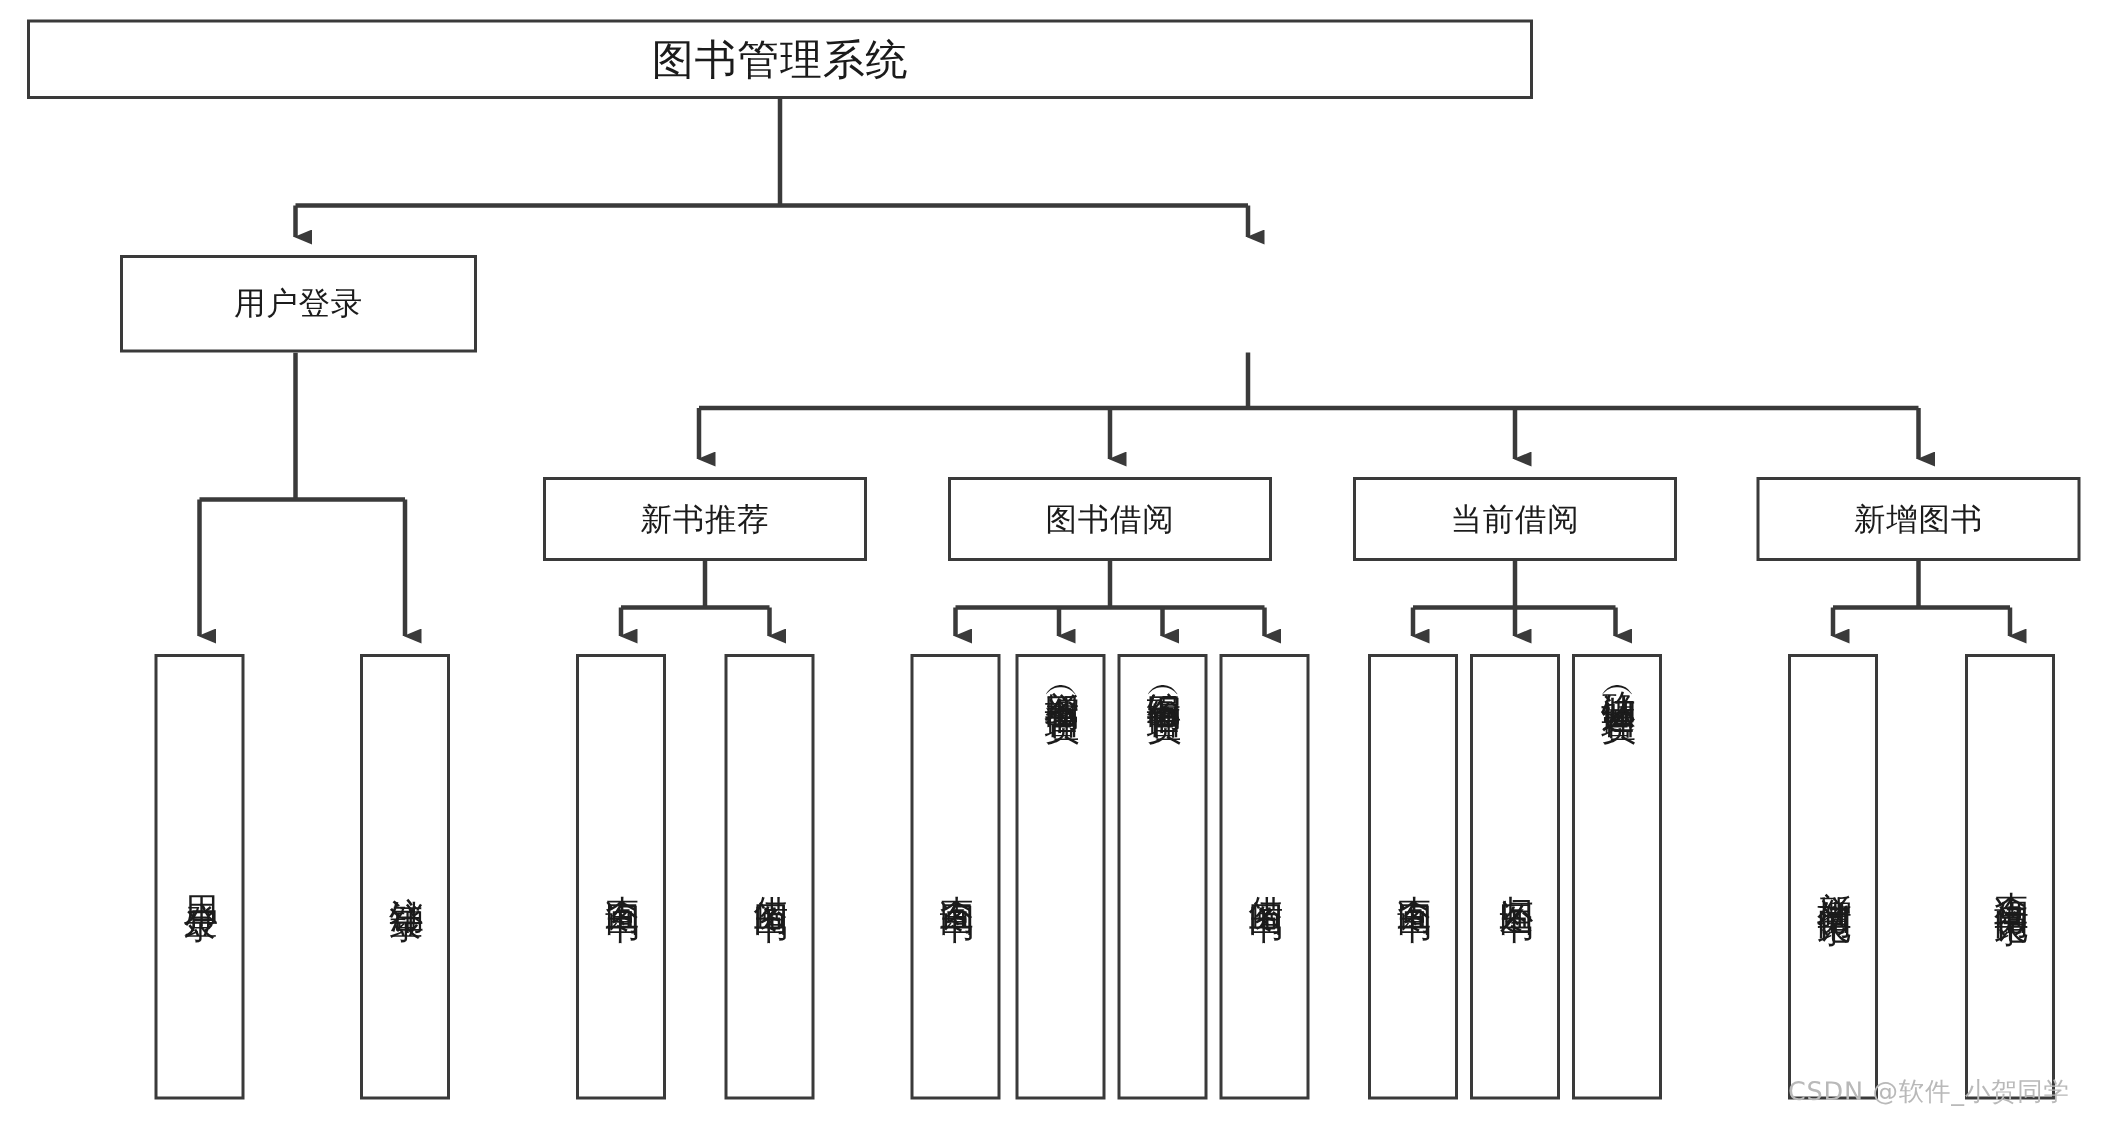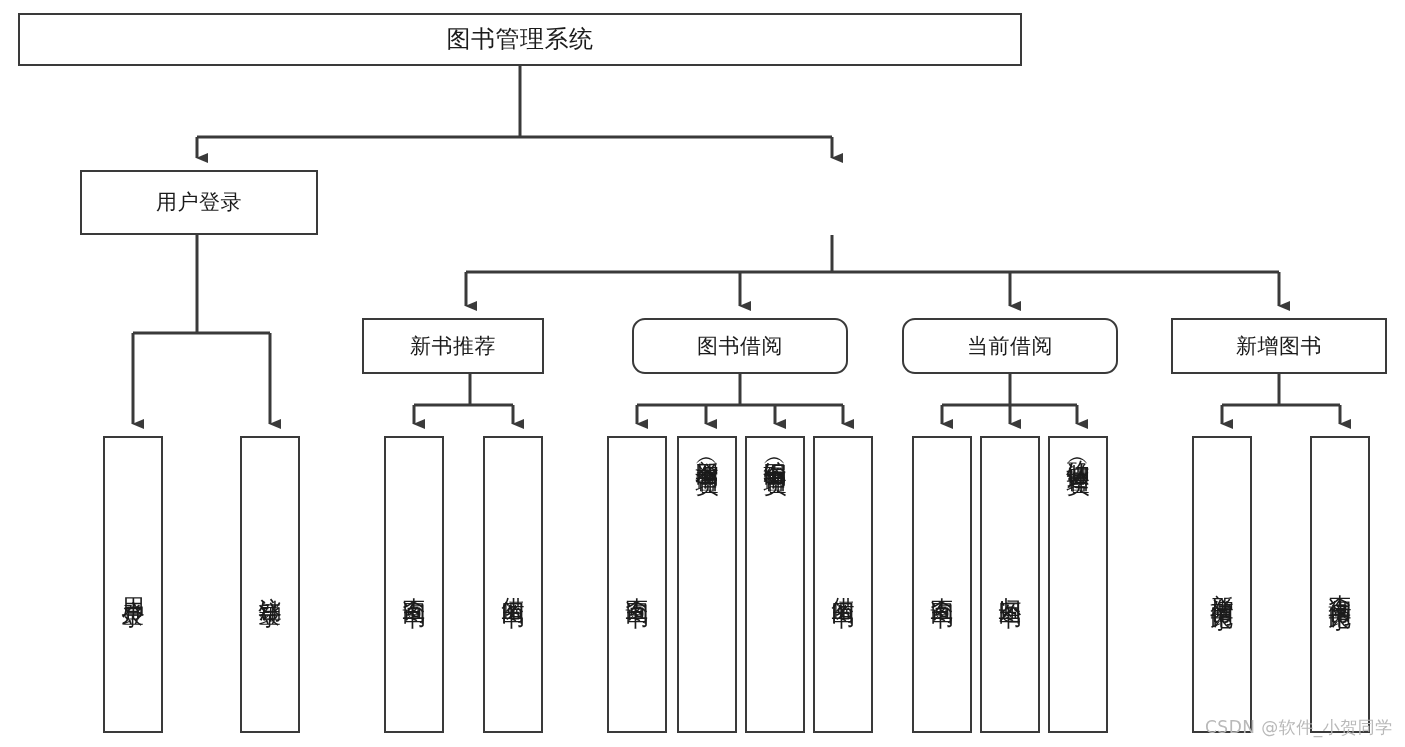--- a/index.html
+++ b/index.html
@@ -33,21 +33,21 @@
   .node .lbl{
     display:block;
     line-height:1.18;
     letter-spacing:0.5px;
   }
   
   .node.h .lbl{
     font-size:21px;
     white-space:nowrap;
   }
-  .node.root .lbl{ font-size:24px; }
+  .node.root .lbl{ font-size:28px; }
   
   .node.v{
     align-items:center;
     justify-content:center;
     padding:4px 0;
   }
   .node.v .lbl{
     writing-mode:vertical-rl;
     text-orientation:upright;
     font-size:23px;
@@ -60,21 +60,20 @@
   .node.v.tall{ align-items:flex-start; }
   .node.v.tall .lbl{ letter-spacing:2px; }
 
   .watermark{
     position:absolute;
     color:#b9b9b9;
     font-size:17px;
     white-space:nowrap;
     letter-spacing:0.5px;
     pointer-events:none;
-    padding-left:13px;
   }
 </style>
 </head>
 <body>
 
 <div id="canvas">
 
   <svg id="wires" viewBox="0 0 1405 747" xmlns="http://www.w3.org/2000/svg">
     <defs>
       <marker id="ah" markerWidth="10" markerHeight="12" refX="5" refY="11" orient="auto" markerUnits="userSpaceOnUse">
@@ -126,27 +125,27 @@
   </svg>
 
   <div class="node h root" style="left:18px;top:13px;width:1004px;height:53px;">
     <span class="lbl">图书管理系统</span>
   </div>
 
   <div class="node h" style="left:80px;top:170px;width:238px;height:65px;">
     <span class="lbl">用户登录</span>
   </div>
 
-  <div class="node h" style="left:362px;top:318px;width:182px;height:56px;">
+  <div class="node h" style="left:362px;top:318px;width:216px;height:56px;">
     <span class="lbl">新书推荐</span>
   </div>
-  <div class="node h" style="left:632px;top:318px;width:216px;height:56px;border-radius:13px;">
+  <div class="node h" style="left:632px;top:318px;width:216px;height:56px;">
     <span class="lbl">图书借阅</span>
   </div>
-  <div class="node h" style="left:902px;top:318px;width:216px;height:56px;border-radius:13px;">
+  <div class="node h" style="left:902px;top:318px;width:216px;height:56px;">
     <span class="lbl">当前借阅</span>
   </div>
   <div class="node h" style="left:1171px;top:318px;width:216px;height:56px;">
     <span class="lbl">新增图书</span>
   </div>
 
   <div class="node v" style="left:103px;top:436px;width:60px;height:297px;">
     <span class="lbl">用户登录</span>
   </div>
   <div class="node v" style="left:240px;top:436px;width:60px;height:297px;">

